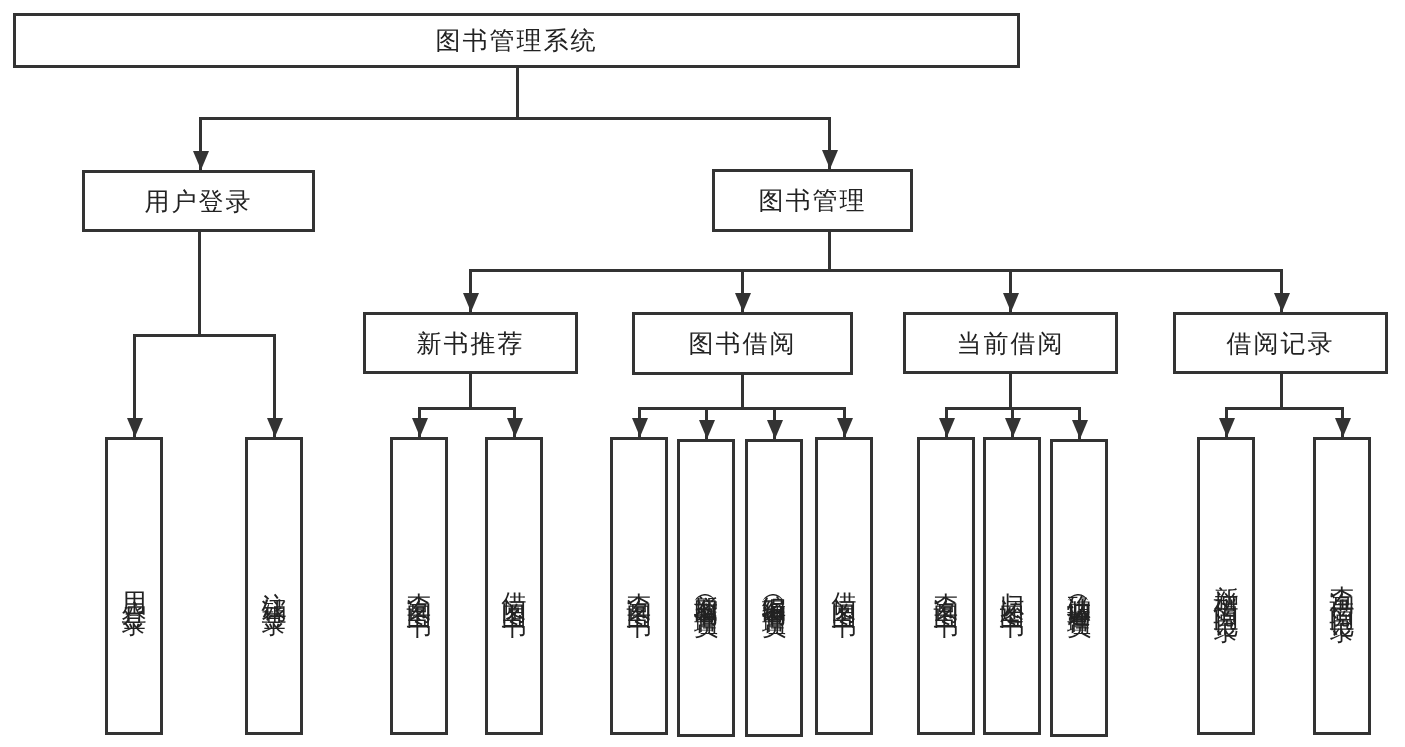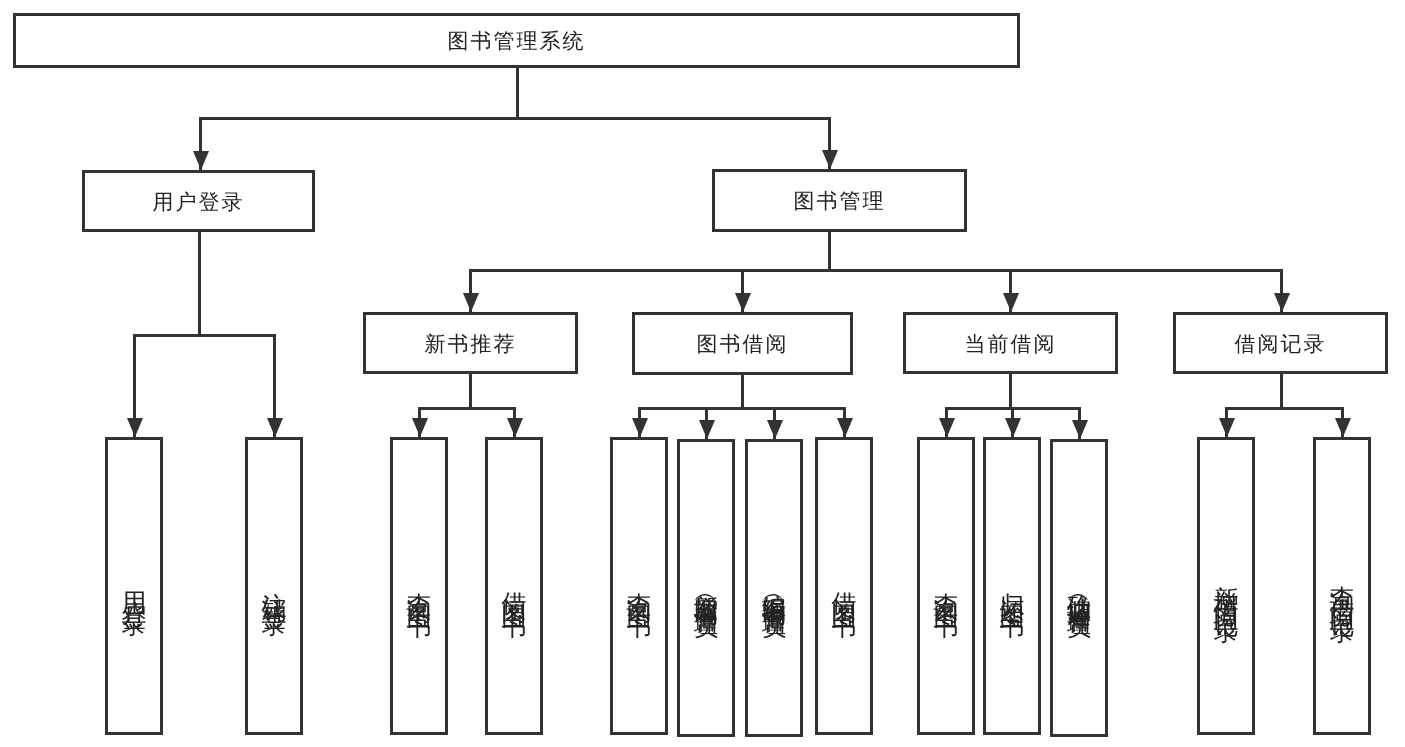--- a/index.html
+++ b/index.html
@@ -21,21 +21,21 @@
   .box {
     position: absolute;
     box-sizing: border-box;
     border: 3px solid var(--line);
     background: var(--background);
     display: flex;
     align-items: center;
     justify-content: center;
   }
   .hbox span {
-    font-size: 21px;
+    font-size: 25px;
     letter-spacing: 2px;
     line-height: 1;
     white-space: nowrap;
   }
   .vbox span {
     writing-mode: vertical-rl;
     line-height: 1;
     font-size: 25px;
     letter-spacing: 7px;
     white-space: nowrap;
@@ -79,21 +79,21 @@
 
 <div class="canvas">
 
   <div class="box hbox" style="left:13px;top:13px;width:1007px;height:55px">
     <span>图书管理系统</span>
   </div>
 
   <div class="box hbox" style="left:82px;top:170px;width:233px;height:62px">
     <span>用户登录</span>
   </div>
-  <div class="box hbox" style="left:712px;top:169px;width:255px;height:63px">
+  <div class="box hbox" style="left:712px;top:169px;width:201px;height:63px">
     <span>图书管理</span>
   </div>
 
   <div class="box hbox" style="left:632px;top:312px;width:221px;height:63px">
     <span>图书借阅</span>
   </div>
   <div class="box hbox" style="left:363px;top:312px;width:215px;height:62px">
     <span>新书推荐</span>
   </div>
   <div class="box hbox" style="left:1173px;top:312px;width:215px;height:62px">

